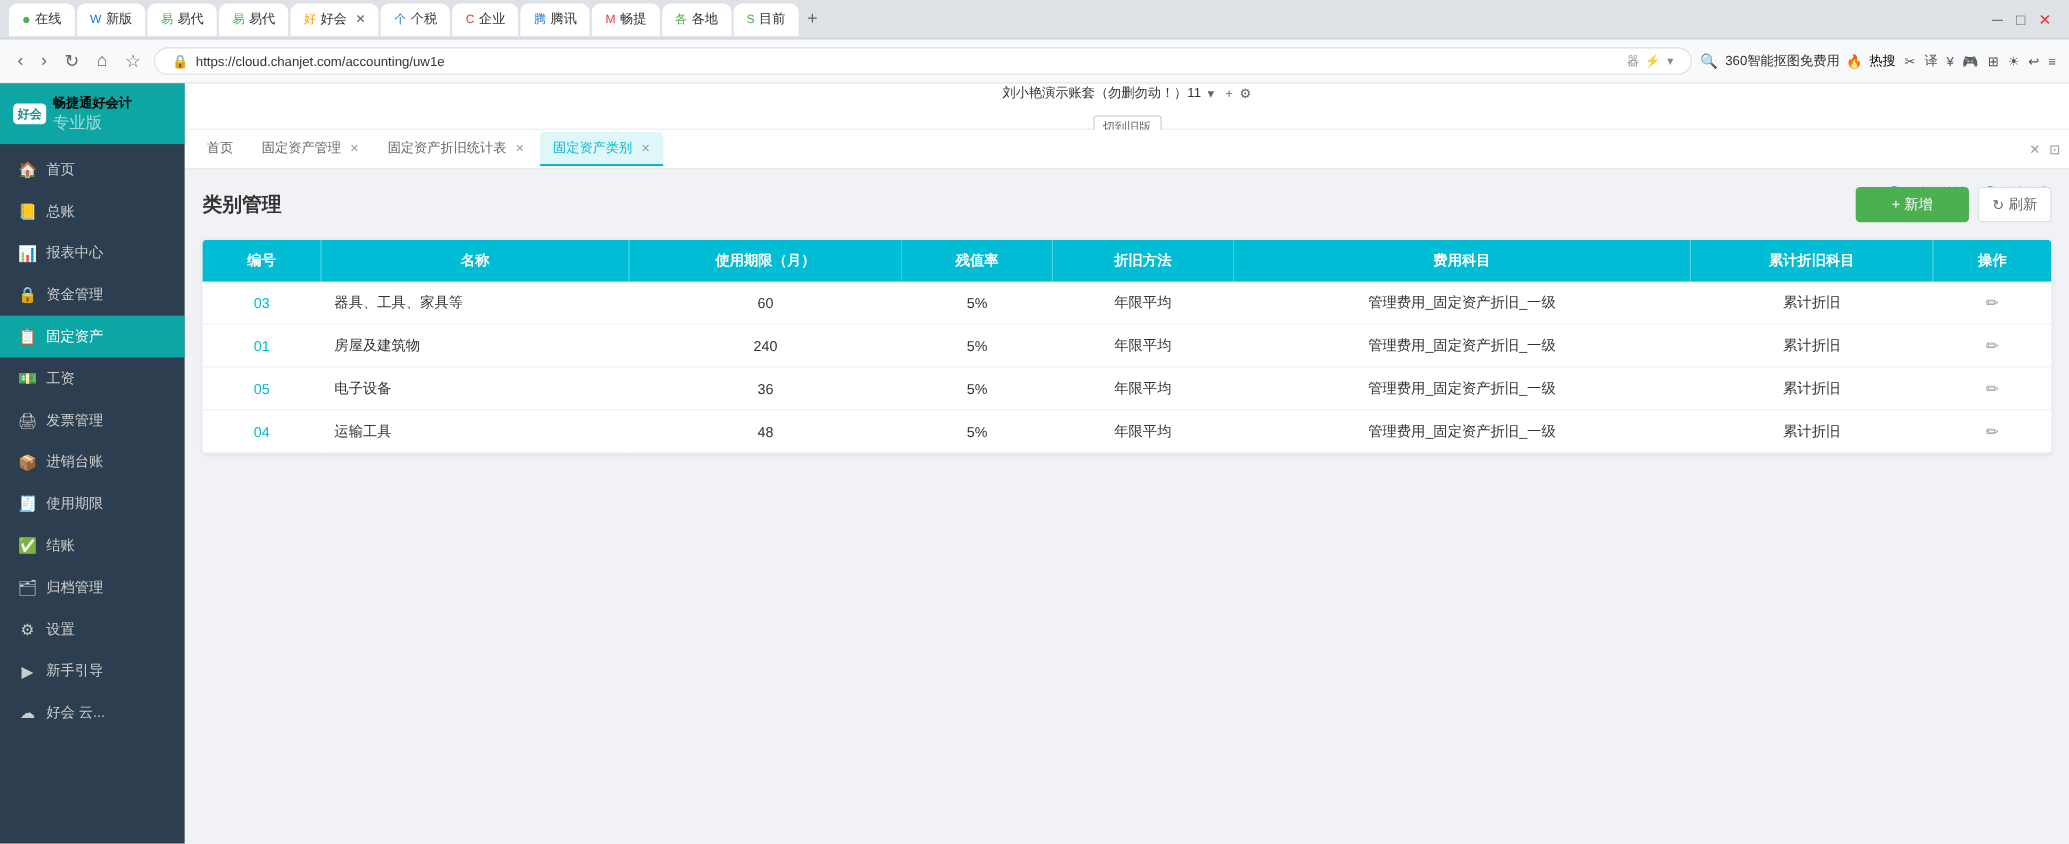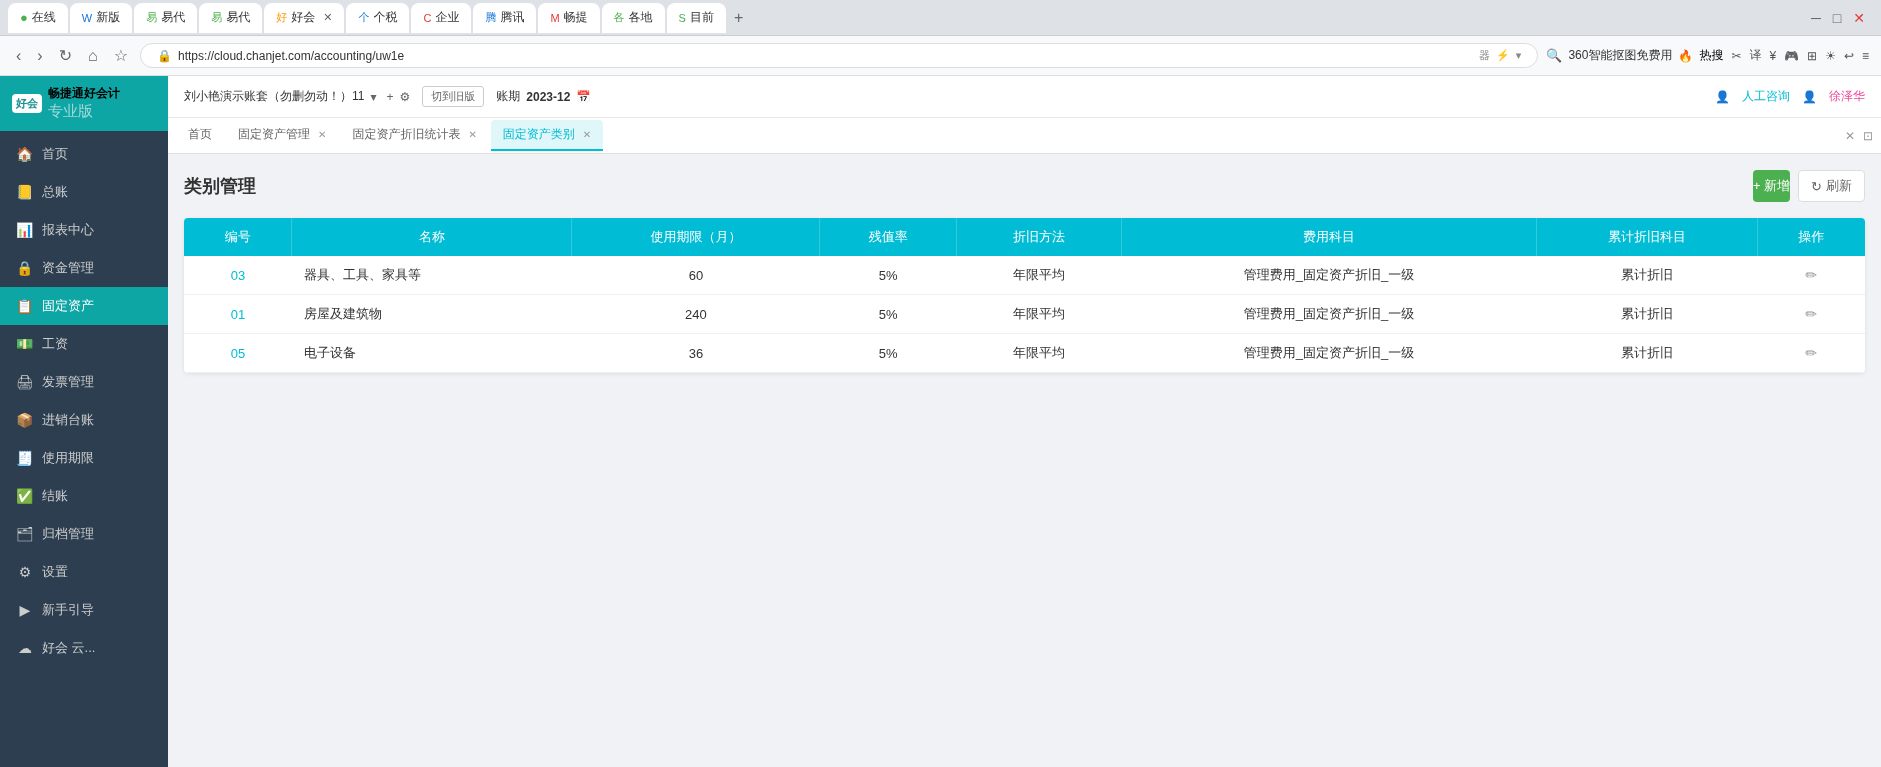--- a/index.html
+++ b/index.html
@@ -33,45 +33,45 @@
 
     .sidebar-nav { flex: 1; overflow-y: auto; padding: 4px 0; }
     .nav-item { display: flex; align-items: center; gap: 8px; padding: 10px 16px; cursor: pointer; color: #ccc; font-size: 13px; transition: background 0.2s; }
     .nav-item.active { background: #1a9090; color: #fff; }
     .nav-icon { width: 18px; height: 18px; display: flex; align-items: center; justify-content: center; font-size: 14px; }
 
     
     .main-content { flex: 1; display: flex; flex-direction: column; background: #f0f2f5; overflow: hidden; }
 
     
-    .top-bar { background: #fff; height: 42px; display: flex; align-items: center; padding: 0 16px; border-bottom: 1px solid #e8e8e8; gap: 12px; }
+    .top-bar { background: #fff; height: 42px; display: flex; align-items: center; padding: 0 16px; border-bottom: 1px solid #e8e8e8; gap: 12px; flex-direction: column; }
     .user-info { display: flex; align-items: center; gap: 6px; font-size: 12px; color: #333; }
     .switch-btn { border: 1px solid #ccc; border-radius: 3px; padding: 2px 8px; font-size: 11px; cursor: pointer; color: #666; background: #fff; }
     .top-right { display: flex; align-items: center; gap: 12px; font-size: 12px; color: #666; margin-left: auto; }
 
     
     .tab-bar { background: #fff; display: flex; align-items: center; padding: 0 8px; border-bottom: 1px solid #e0e0e0; height: 36px; gap: 2px; }
     .page-tab { padding: 6px 12px; font-size: 12px; cursor: pointer; color: #666; border-bottom: 2px solid transparent; display: flex; align-items: center; gap: 4px; white-space: nowrap; }
     .page-tab.active { color: #00bcd4; border-bottom: 2px solid #00bcd4; background: #e0f7fa; border-radius: 4px 4px 0 0; }
     .page-tab .tab-x { font-size: 10px; color: #999; margin-left: 4px; }
     .window-controls { margin-left: auto; display: flex; gap: 8px; font-size: 12px; color: #999; }
 
     
     .page-content { flex: 1; padding: 16px; overflow-y: auto; }
 
     .page-title-bar { display: flex; align-items: center; justify-content: space-between; margin-bottom: 16px; }
     .page-title { font-size: 18px; font-weight: bold; color: #333; }
     .action-buttons { display: flex; gap: 8px; }
-    .btn-add { background: #4caf50; color: #fff; border: none; border-radius: 4px; padding: 6px 0; font-size: 13px; cursor: pointer; display: flex; align-items: center; gap: 4px; margin-left: 17px; }
+    .btn-add { background: #4caf50; color: #fff; border: none; border-radius: 4px; padding: 6px 33px; font-size: 13px; cursor: pointer; display: flex; align-items: center; gap: 4px; margin-left: 17px; }
     .btn-refresh { background: #fff; color: #666; border: 1px solid #ddd; border-radius: 4px; padding: 6px 12px; font-size: 13px; cursor: pointer; display: flex; align-items: center; gap: 4px; }
 
     
     .data-table { width: 100%; border-collapse: collapse; background: #fff; border-radius: 4px; overflow: hidden; box-shadow: 0 1px 4px rgba(0,0,0,0.08); }
     .data-table thead tr { background: #00bcd4; color: #fff; }
-    .data-table th { padding: 10px 12px; font-size: 13px; font-weight: normal; text-align: center; border-right: 1px solid rgba(255,255,255,0.2); margin-top: 19px; }
+    .data-table th { padding: 10px 12px; font-size: 13px; font-weight: bold; text-align: center; border-right: 1px solid rgba(255,255,255,0.2); margin-top: 19px; }
     .data-table th:last-child { border-right: none; }
     .data-table tbody tr { border-bottom: 1px solid #f0f0f0; }
     .data-table td { padding: 10px 12px; font-size: 13px; text-align: center; margin-left: 30px; }
     .data-table td:first-child { color: #00bcd4; }
     .data-table td.name-col { text-align: left; }
     .edit-icon { color: #999; cursor: pointer; font-size: 14px; }
   </style>
 </head>
 <body>
 
@@ -328,17 +328,27 @@
             <tr>
       <td style="color:#00bcd4;">05</td>
       <td class="name-col">电子设备</td>
       <td>36</td>
       <td>5%</td>
       <td>年限平均</td>
       <td>管理费用_固定资产折旧_一级</td>
       <td>累计折旧</td>
       <td><span class="edit-icon">✏</span></td>
     </tr>
+            <tr>
+      <td style="color:#00bcd4;">04</td>
+      <td class="name-col">运输工具</td>
+      <td>48</td>
+      <td>5%</td>
+      <td>年限平均</td>
+      <td>管理费用_固定资产折旧_一级</td>
+      <td>累计折旧</td>
+      <td><span class="edit-icon">✏</span></td>
+    </tr>
           </tbody>
       </table>
     </div>
   </div>
 </div>
 
 </body></html>

